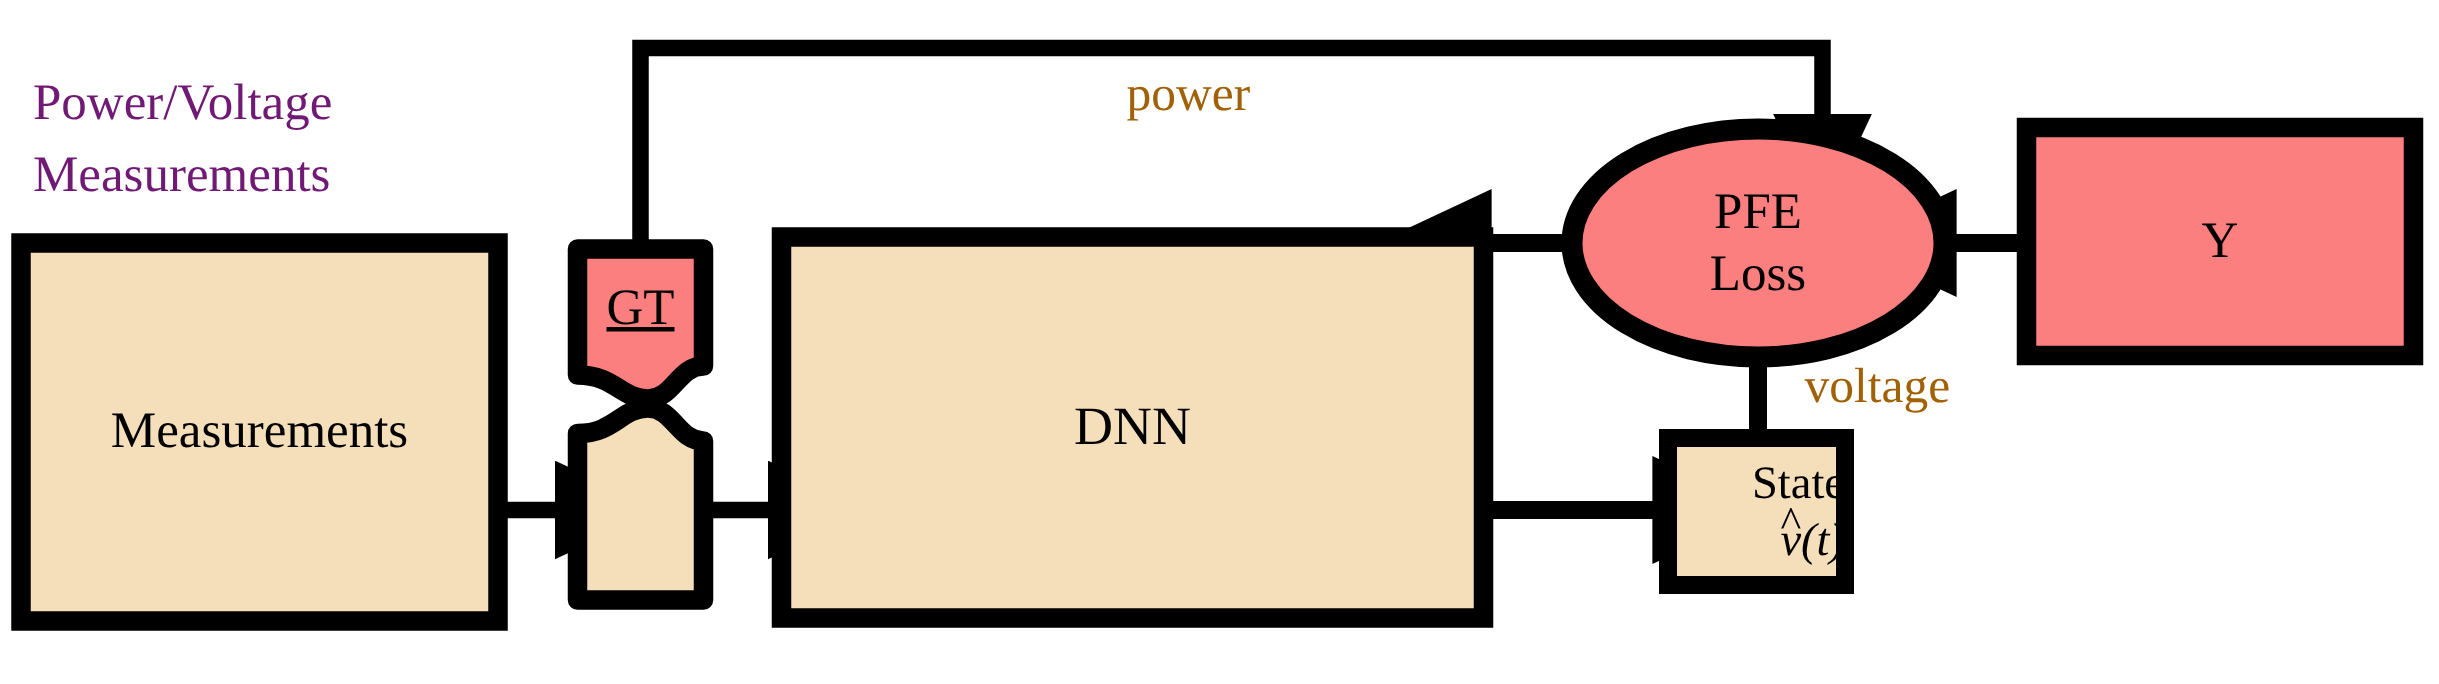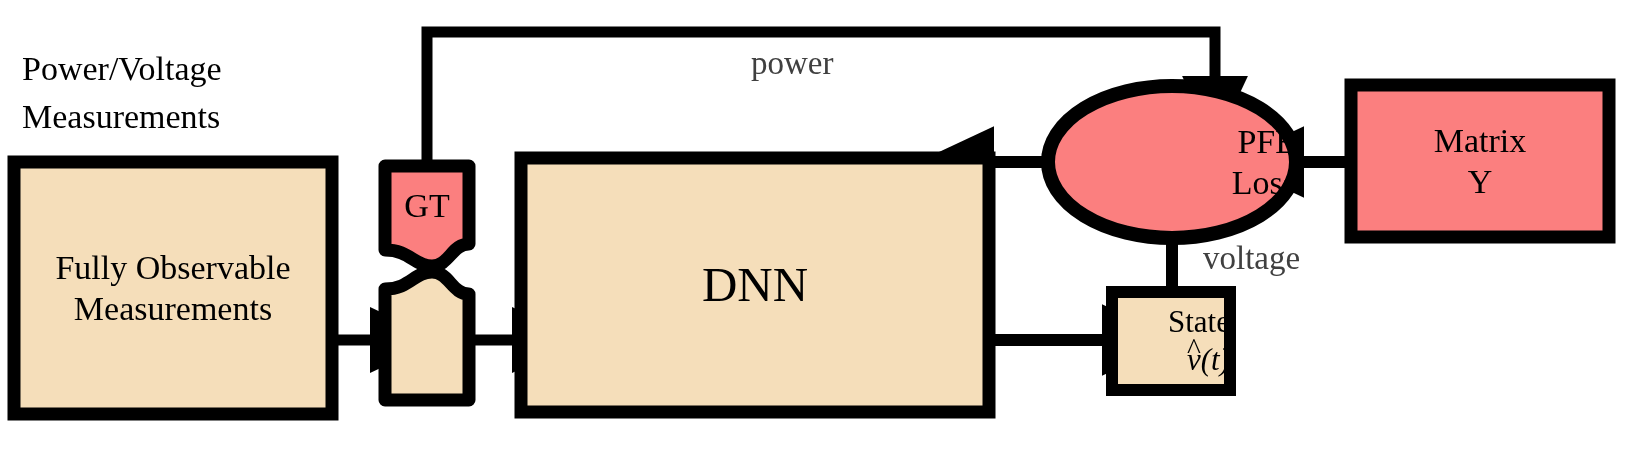--- a/index.html
+++ b/index.html
@@ -29,34 +29,34 @@
     align-items: center;
     justify-content: center;
     text-align: center;
     color: #000000;
     font-family: "Liberation Serif", "DejaVu Serif", serif;
     line-height: 1.22;
     pointer-events: none;
   }
   .t-title {
     position: absolute;
-    color: #000000;
+    color: #701a75;
     font-size: 34px;
     line-height: 1.42;
     font-family: "Liberation Serif", "DejaVu Serif", serif;
     white-space: nowrap;
   }
   .t-edge {
     position: absolute;
-    color: #404040;
+    color: #a16207;
     font-size: 33px;
     font-family: "Liberation Serif", "DejaVu Serif", serif;
     white-space: nowrap;
   }
-  .big { font-size: 49px; font-family: Liberation Serif, serif; }
+  .big { font-size: 36px; font-family: Liberation Serif, serif; }
   .med { font-size: 34px; }
   .sm  { font-size: 31px; }
   .ital { font-style: italic; }
   .hatwrap { position: relative; display: inline-block; }
   .hat {
     position: absolute;
     left: 0;
     top: -0.30em;
     width: 100%;
     text-align: center;
@@ -123,40 +123,38 @@
 
     <rect x="1112" y="292" width="118" height="98" fill="#F5DEBA" stroke="#000" stroke-width="12"></rect>
   </svg>
 
   <div class="t-title" style="left:22px; top:45px;">
     <div>Power/Voltage</div>
     <div>Measurements</div>
   </div>
 
   <div class="node-text" style="left:14px; top:162px; width:318px; height:252px;">
-    <div class="med">Fully Observable</div>
     <div class="med">Measurements</div>
   </div>
 
-  <div class="node-text" style="left:385px; top:170px; width:84px; height:72px;">
+  <div class="node-text" style="left:385px; top:170px; width:84px; height:72px;text-decoration:underline;">
     <div class="med">GT</div>
   </div>
 
 
   <div class="node-text" style="left:521px; top:158px; width:468px; height:254px;">
     <div class="big">DNN</div>
   </div>
 
-  <div class="node-text" style="left:1048px; top:86px; width:248px; height:152px;align-items:flex-end;">
+  <div class="node-text" style="left:1048px; top:86px; width:248px; height:152px;">
     <div class="med">PFE</div>
     <div class="med">Loss</div>
   </div>
 
   <div class="node-text" style="left:1351px; top:85px; width:258px; height:152px;">
-    <div class="med">Matrix</div>
     <div class="med">Y</div>
   </div>
 
   <div class="node-text" style="left:1112px; top:292px; width:118px; height:98px;align-items:flex-end;">
     <div class="sm">State</div>
     <div class="sm ital">
       <span class="hatwrap"><span class="hat">^</span><span>v</span></span><span>(t)</span>
     </div>
   </div>
 

